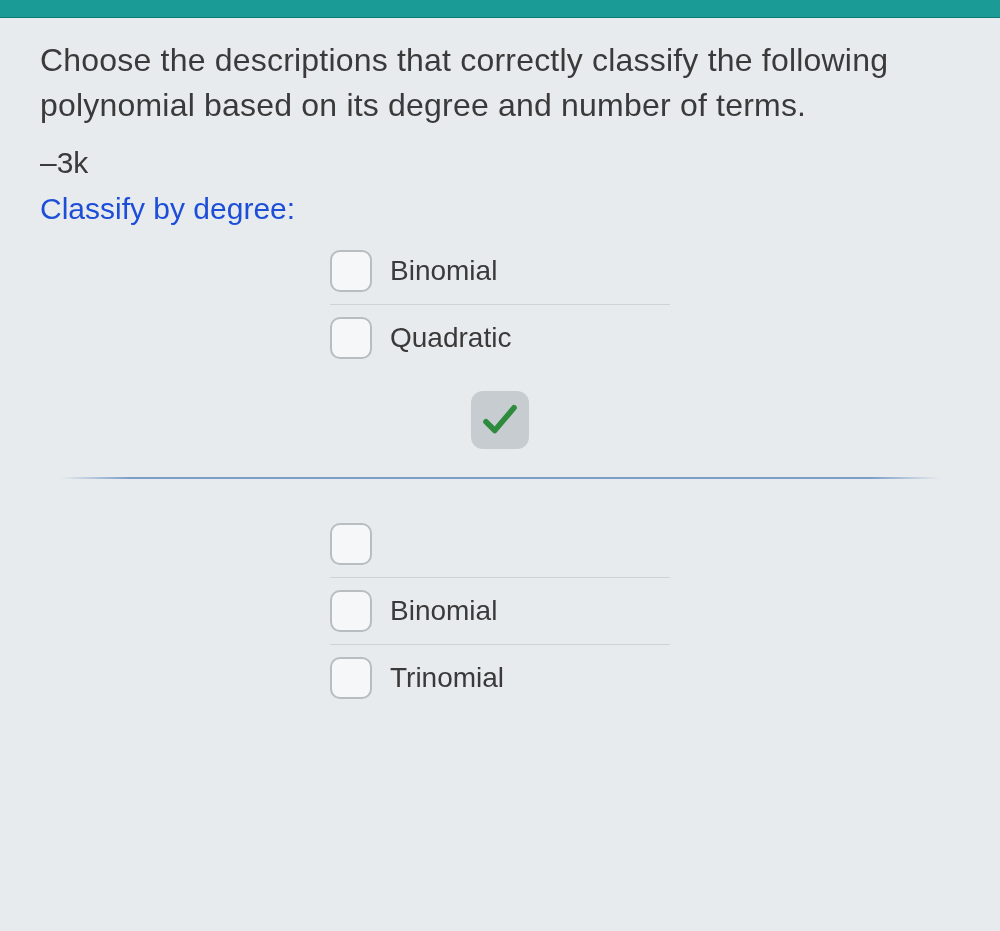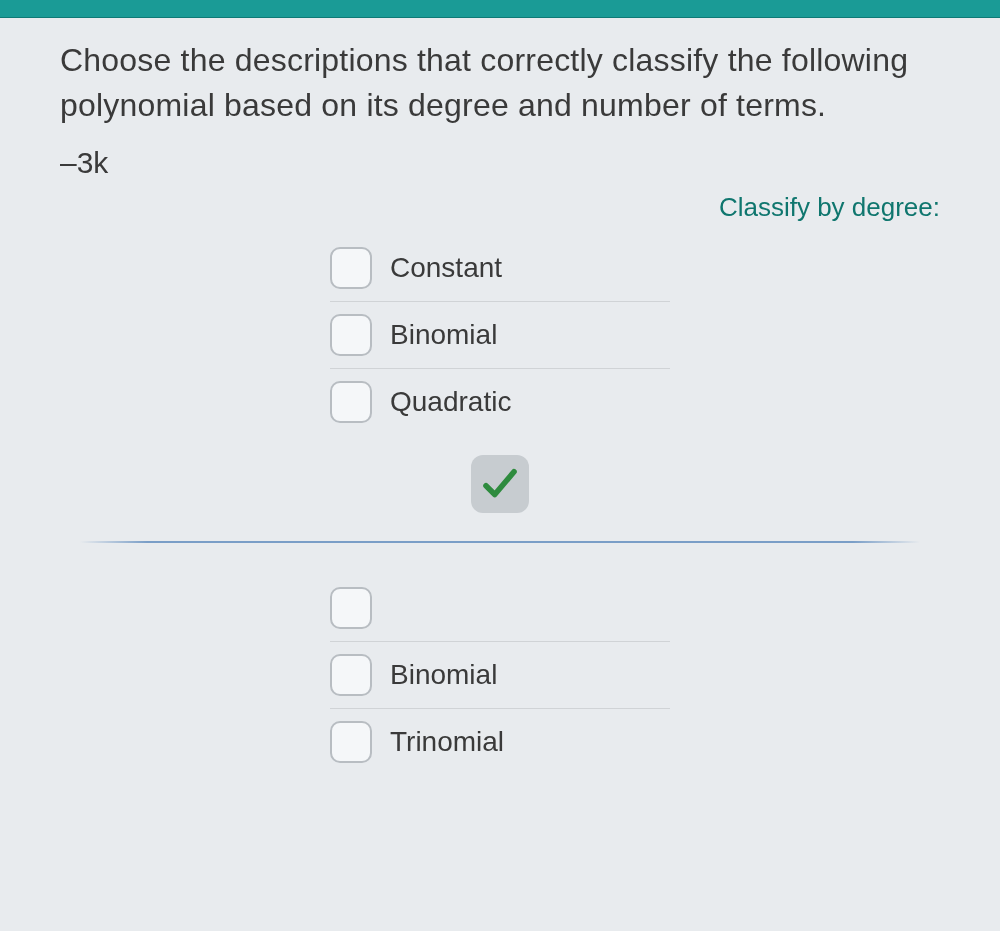--- a/index.html
+++ b/index.html
@@ -13,38 +13,38 @@
       width: 1000px;
       height: 931px;
       overflow: hidden;
     }
     .top-bar {
       height: 18px;
       background: #1a9b96;
       border-bottom: 1px solid #0e7a76;
     }
     .content {
-      padding: 20px 60px;
+      padding: 20px 40px;
     }
     .question-text {
       font-size: 32px;
       color: #3a3a3a;
       line-height: 1.4;
       margin-bottom: 18px;
       letter-spacing: 0.2px;
     }
     .expression {
       font-size: 30px;
       color: #3a3a3a;
       margin-bottom: 12px;
     }
     .section-label {
-      text-align: right;
-      font-size: 26px;
-      color: #0f766e;
+      text-align: left;
+      font-size: 30px;
+      color: #1d4ed8;
       margin-bottom: 12px;
     }
     .options-list {
       display: flex;
       flex-direction: column;
       align-items: center;
     }
     .option-row {
       display: flex;
       align-items: center;
@@ -105,24 +105,20 @@
 <div class="top-bar"></div>
 
 <div class="content">
   <div class="question-text">Choose the descriptions that correctly classify the following polynomial based on its degree and number of terms.</div>
   <div class="expression">–3k</div>
 
   <div class="section-label">Classify by degree:</div>
   <div class="options-list">
     <div class="option-row">
       <div class="checkbox"></div>
-      <span class="option-label">Constant</span>
-    </div>
-    <div class="option-row">
-      <div class="checkbox"></div>
       <span class="option-label">Binomial</span>
     </div>
     <div class="option-row">
       <div class="checkbox"></div>
       <span class="option-label">Quadratic</span>
     </div>
   </div>
 
   <div class="check-button">
     <div class="check-btn">

